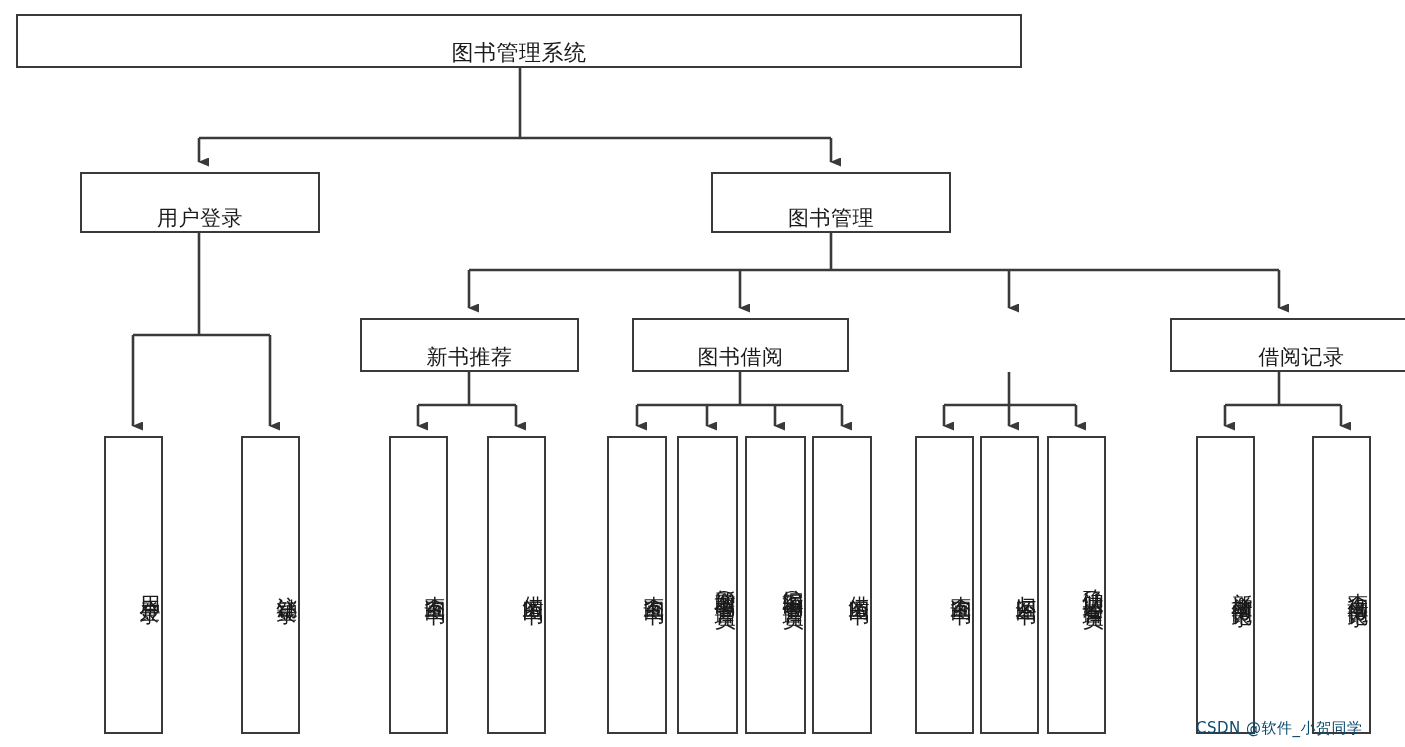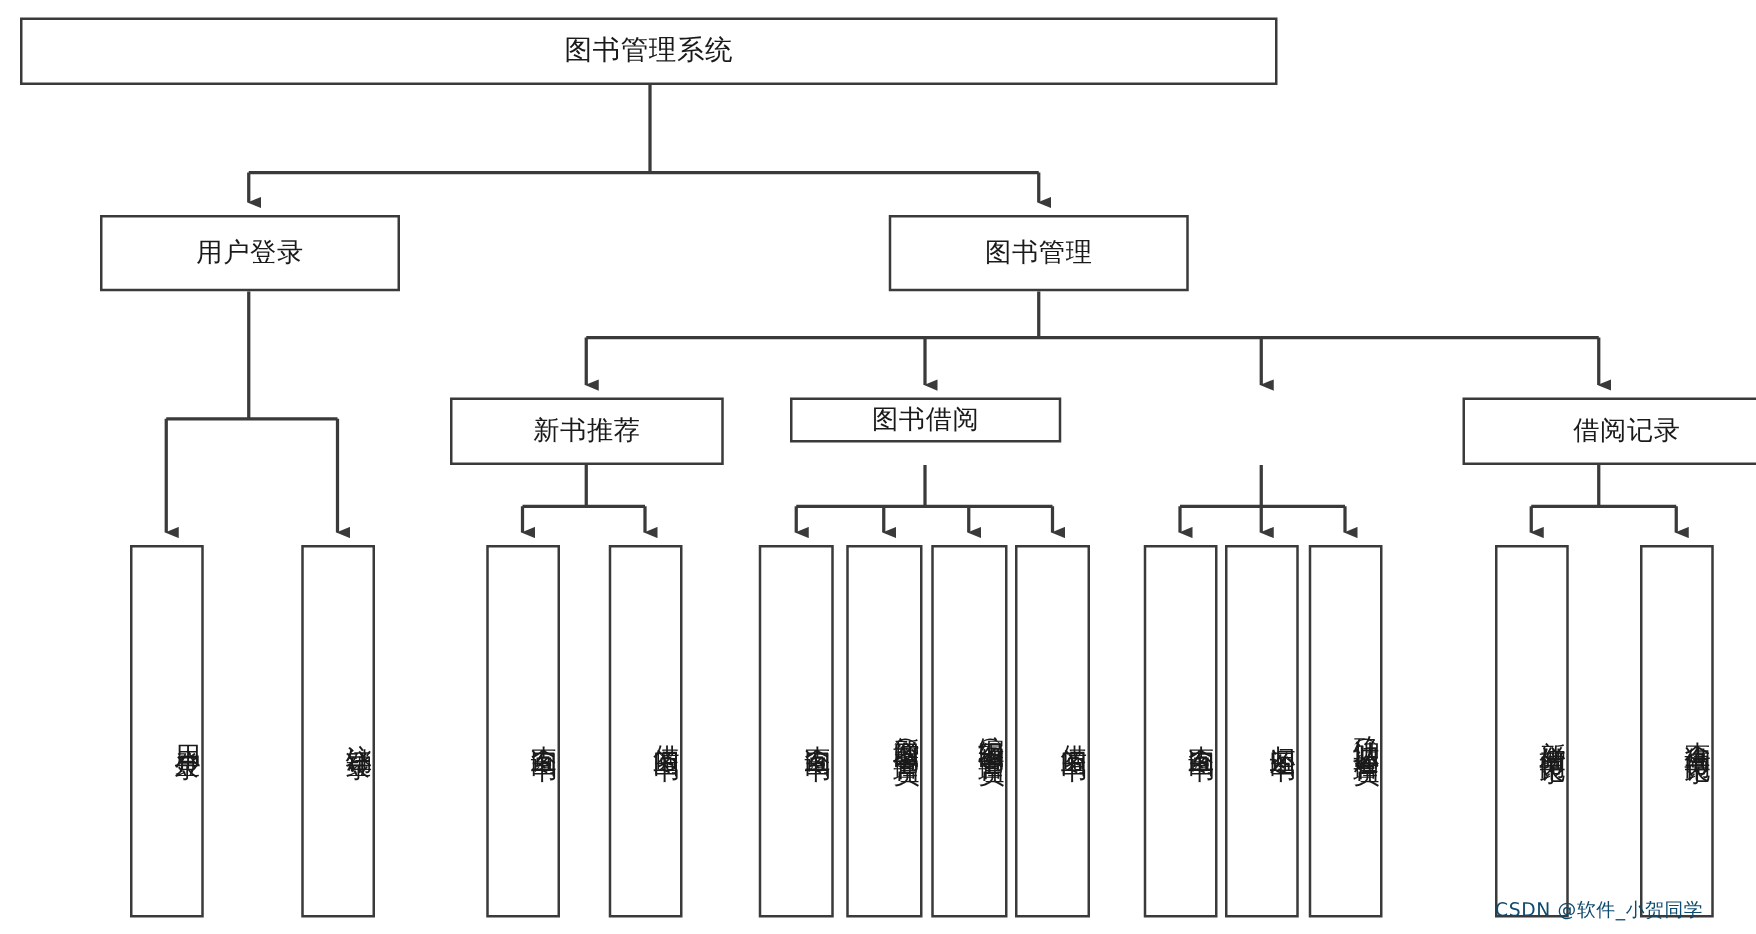--- a/index.html
+++ b/index.html
@@ -25,21 +25,21 @@
     width: 1405px;
     height: 747px;
     pointer-events: none;
   }
   .node {
     position: absolute;
     box-sizing: border-box;
     border: 2px solid #3a3a3a;
     background: #ffffff;
     display: flex;
-    align-items: center;
+    align-items: flex-end;
     justify-content: center;
     color: #1a1a1a;
   }
   .node-h {
     font-size: 21px;
     letter-spacing: 0.5px;
     line-height: 1.2;
     white-space: nowrap;
   }
   .node-root {
@@ -145,21 +145,21 @@
   </div>
 
   <div class="node node-h" style="left:360px; top:318px; width:219px; height:54px;">
     <span>新书推荐</span>
   </div>
 
   <div class="node node-h" style="left:711px; top:172px; width:240px; height:61px;">
     <span>图书管理</span>
   </div>
 
-  <div class="node node-h" style="left:632px; top:318px; width:217px; height:36px;">
+  <div class="node node-h" style="left:632px; top:318px; width:217px; height:54px;">
     <span>图书借阅</span>
   </div>
 
 
   <div class="node node-h" style="left:1170px; top:318px; width:263px; height:54px;">
     <span>借阅记录</span>
   </div>
 
   <div class="node node-v" style="left:104px; top:436px; width:59px; height:298px;">
     <span class="vlabel">用户登录</span>

